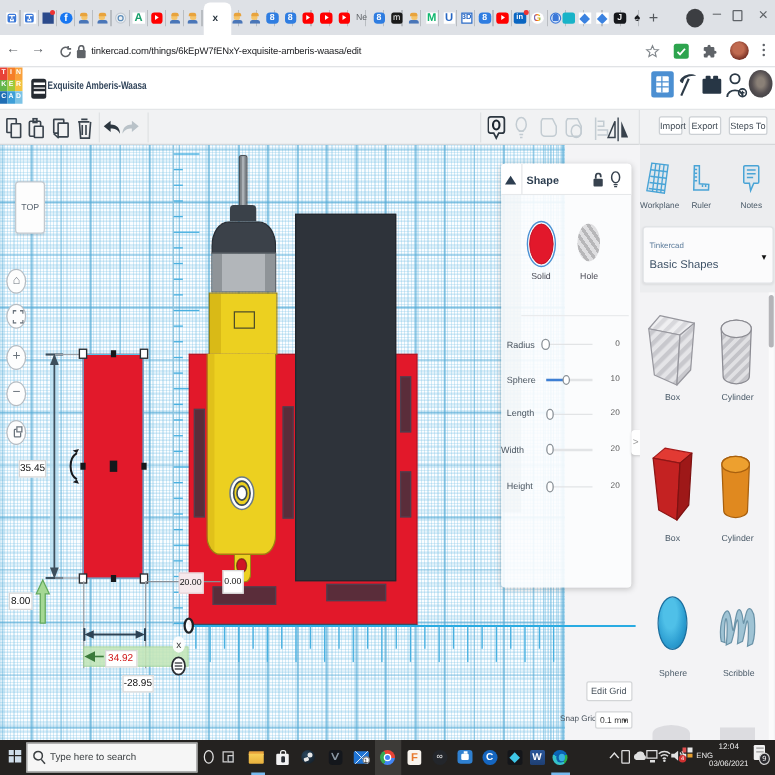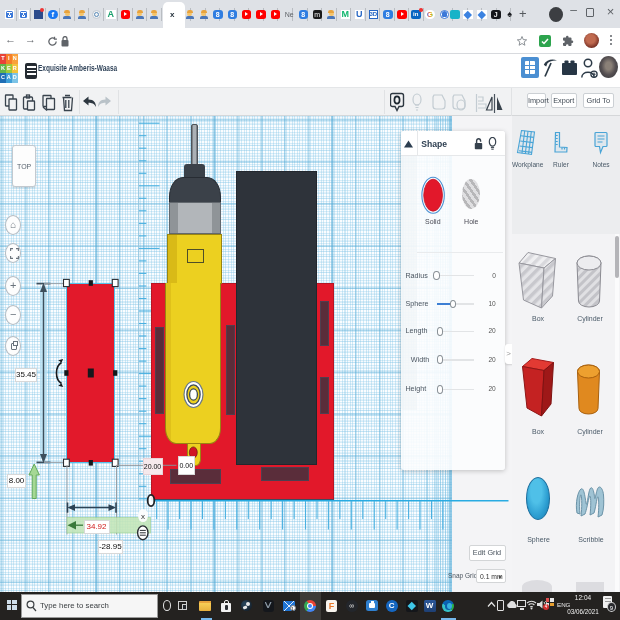--- a/index.html
+++ b/index.html
@@ -186,20 +186,21 @@
 <div class="abs" style="left:5px;top:5px;color:#5f6368;font-size:11px;">←</div>
 <div class="abs" style="left:25px;top:5px;color:#5f6368;font-size:11px;">→</div>
 <svg class="abs" style="left:47px;top:8px" width="11" height="11" viewBox="0 0 12 12">
       <path d="M10 6 A4 4 0 1 1 8.2 2.7" fill="none" stroke="#5f6368" stroke-width="1.4"></path>
       <path d="M8.2 0.8 v2.6 h2.6" fill="none" stroke="#5f6368" stroke-width="1.4"></path>
     </svg>
 <svg class="abs" style="left:61px;top:8px" width="8" height="11" viewBox="0 0 8 11">
       <rect x="0.5" y="4" width="7" height="6.5" rx="1" fill="#5f6368"></rect>
       <path d="M2 4 V2.8 a2 2.2 0 0 1 4 0 V4" fill="none" stroke="#5f6368" stroke-width="1.3"></path>
     </svg>
+<div class="abs" style="left:73px;top:8px;color:#202124;font-size:7.6px;letter-spacing:-0.1px;">tinkercad.com/things/6kEpW7fENxY-exquisite-amberis-waasa/edit</div>
 <svg class="abs" style="left:516px;top:7px" width="12" height="12" viewBox="0 0 24 24">
       <path d="M12 3 l2.6 6.2 6.7 0.5 -5.1 4.3 1.6 6.5 -5.8 -3.5 -5.8 3.5 1.6 -6.5 -5.1 -4.3 6.7 -0.5 z" fill="none" stroke="#80868b" stroke-width="1.8"></path>
     </svg>
 <div class="abs" style="left:539px;top:7px;width:12px;height:12px;background:#2da44e;border-radius:2px;">
       <svg style="position:absolute;left:2px;top:3px" width="8" height="7" viewBox="0 0 8 7">
         <path d="M1 3.5 L3 5.5 L7 1" fill="none" stroke="#fff" stroke-width="1.5"></path>
       </svg>
     </div>
 <svg class="abs" style="left:562px;top:7px" width="12" height="12" viewBox="0 0 24 24">
       <path fill="#5f6368" d="M20 11h-1V7a2 2 0 0 0-2-2h-4V4a2.5 2.5 0 0 0-5 0v1H4a2 2 0 0 0-2 2v4h1a2.5 2.5 0 0 1 0 5H2v4a2 2 0 0 0 2 2h4v-1a2.5 2.5 0 0 1 5 0v1h4a2 2 0 0 0 2-2v-4h1a2.5 2.5 0 0 0 0-5z"></path>
@@ -280,21 +281,21 @@
           <ellipse cx="71" cy="13" rx="4" ry="5"></ellipse>
    <path d="M86.5 2 v18 M88 5 h5 v4 h-5 M88 12 h8 v4 h-8"></path>
   </g>
   <path d="M104.5 2 v19" stroke="#4a545e" stroke-width="1.2"></path>
   <path d="M102 5 v13 l-5.5 0 z" fill="none" stroke="#38424c" stroke-width="1.2"></path>
   <path d="M107 5 v13 l5.5 0 z" fill="#38424c"></path>
  </g>
 </svg>
 <div class="tbtn" style="left:527px;width:19px;">Import</div>
 <div class="tbtn" style="left:551px;width:25.5px;">Export</div>
-<div class="tbtn" style="left:583px;width:30.5px;">Grid To</div>
+<div class="tbtn" style="left:583px;width:30.5px;">Steps To</div>
 </div>
 <div class="abs" id="canvas">
     <div class="abs" id="grid"></div>
 <div class="abs" style="left:434px;top:0;width:18px;height:476px;background:repeating-linear-gradient(to right, rgba(100,180,220,0.40) 0 1px, transparent 1px 2.1px);"></div>
 <svg class="abs" style="left:0;top:0" width="512" height="476" viewBox="0 0 512 476">
       <line x1="138.7" y1="0" x2="138.7" y2="384.5" stroke="#93c6de" stroke-width="1"></line>
       <line x1="139" y1="7.2" x2="159.5" y2="7.2" stroke="#49b0e0" stroke-width="1.1"></line>
       <line x1="139" y1="19.7" x2="146.3" y2="19.7" stroke="#49b0e0" stroke-width="1.1"></line>
       <line x1="139" y1="32.2" x2="146.3" y2="32.2" stroke="#49b0e0" stroke-width="1.1"></line>
       <line x1="139" y1="44.8" x2="146.3" y2="44.8" stroke="#49b0e0" stroke-width="1.1"></line>
@@ -473,21 +474,21 @@
       <div class="abs" style="left:85px;top:141px;width:10px;text-align:right;font-size:6.6px;color:#555;">0</div>
       <div class="abs" style="left:4.6px;top:168.2px;font-size:7.2px;color:#4a5560;">Sphere</div>
       <div class="abs" style="left:36px;top:172.39999999999998px;width:37px;height:1.6px;background:#e2e4e6;"></div>
       <div class="abs" style="left:36px;top:172.2px;width:16.3px;height:2px;background:#3d7fd4;"></div>
       <div class="abs" style="left:48.9px;top:168.89999999999998px;width:6.8px;height:8.6px;border-radius:50%;background:#fff;border:1.4px solid #899096;"></div>
       <div class="abs" style="left:85px;top:169.2px;width:10px;text-align:right;font-size:6.6px;color:#555;">10</div>
       <div class="abs" style="left:4.6px;top:195.8px;font-size:7.2px;color:#4a5560;">Length</div>
       <div class="abs" style="left:36px;top:200.0px;width:37px;height:1.6px;background:#e2e4e6;"></div>
       <div class="abs" style="left:35.9px;top:196.5px;width:6.8px;height:8.6px;border-radius:50%;background:#fff;border:1.4px solid #899096;"></div>
       <div class="abs" style="left:85px;top:196.8px;width:10px;text-align:right;font-size:6.6px;color:#555;">20</div>
-      <div class="abs" style="left:10px;top:224.1px;font-size:7.2px;color:#4a5560;">Width</div>
+      <div class="abs" style="left:0;top:224.1px;font-size:7.2px;color:#4a5560;">Width</div>
       <div class="abs" style="left:36px;top:228.29999999999998px;width:37px;height:1.6px;background:#e2e4e6;"></div>
       <div class="abs" style="left:35.9px;top:224.79999999999998px;width:6.8px;height:8.6px;border-radius:50%;background:#fff;border:1.4px solid #899096;"></div>
       <div class="abs" style="left:85px;top:225.1px;width:10px;text-align:right;font-size:6.6px;color:#555;">20</div>
       <div class="abs" style="left:4.6px;top:253.7px;font-size:7.2px;color:#4a5560;">Height</div>
       <div class="abs" style="left:36px;top:257.9px;width:37px;height:1.6px;background:#e2e4e6;"></div>
       <div class="abs" style="left:35.9px;top:254.39999999999998px;width:6.8px;height:8.6px;border-radius:50%;background:#fff;border:1.4px solid #899096;"></div>
       <div class="abs" style="left:85px;top:254.7px;width:10px;text-align:right;font-size:6.6px;color:#555;">20</div>
     </div>
 <div class="abs" style="left:468.5px;top:429px;width:37px;height:15.5px;background:#fff;border:1px solid #d3d5d7;border-radius:2px;font-size:7.3px;color:#4a545e;text-align:center;line-height:14px;">Edit Grid</div>
 <div class="abs" style="left:448px;top:455.5px;font-size:6.5px;color:#4a545e;">Snap Grid</div>
@@ -510,20 +511,25 @@
       </g>
     </svg>
     <div class="abs" style="left:36px;top:45px;width:26px;text-align:center;font-size:6.6px;color:#4a5a68;">Ruler</div>
     <svg class="abs" style="left:82px;top:14.5px" width="14" height="24" viewBox="0 0 14 24">
       <g stroke="#49a4d6" fill="none" stroke-width="1.2">
         <path d="M2 1.5 h10 a1 1 0 0 1 1 1 v12 a1 1 0 0 1 -1 1 h-3 l-2.5 6 l-1 -6 h-3.5 a1 1 0 0 1 -1 -1 v-12 a1 1 0 0 1 1 -1 z" fill="rgba(130,190,225,0.12)"></path>
         <path d="M3.5 5 h7 M3.5 8 h7 M3.5 11 h5"></path>
       </g>
     </svg>
     <div class="abs" style="left:76px;top:45px;width:26px;text-align:center;font-size:6.6px;color:#4a5a68;">Notes</div>
+    <div class="abs" style="left:2px;top:65.3px;width:104.5px;height:46px;background:#fbfbfc;border:1px solid #e0e2e5;border-radius:3px;box-shadow:0 1px 2px rgba(0,0,0,0.07);">
+      <div class="abs" style="left:4.6px;top:11px;font-size:6.3px;color:#5a7a9a;">Tinkercad</div>
+      <div class="abs" style="left:4.6px;top:24px;font-size:9px;color:#3d5166;">Basic Shapes</div>
+      <div class="abs" style="left:93px;top:21px;font-size:6.5px;color:#111;">▼</div>
+    </div>
     <div class="abs" style="left:0;top:118px;width:108px;height:358px;background:#f3f3f5;"></div>
     <svg class="abs" style="left:2px;top:135px" width="45" height="60" viewBox="0 0 45 60">
       <defs>
         <pattern id="st" width="7" height="7" patternUnits="userSpaceOnUse" patternTransform="rotate(45)">
           <rect width="7" height="7" fill="#e4e4e7"></rect>
           <rect width="3.5" height="7" fill="#c8c8cd"></rect>
         </pattern>
         <pattern id="stt" width="7" height="7" patternUnits="userSpaceOnUse" patternTransform="rotate(45)">
           <rect width="7" height="7" fill="#efeff1"></rect>
           <rect width="3.5" height="7" fill="#d8d8dc"></rect>

